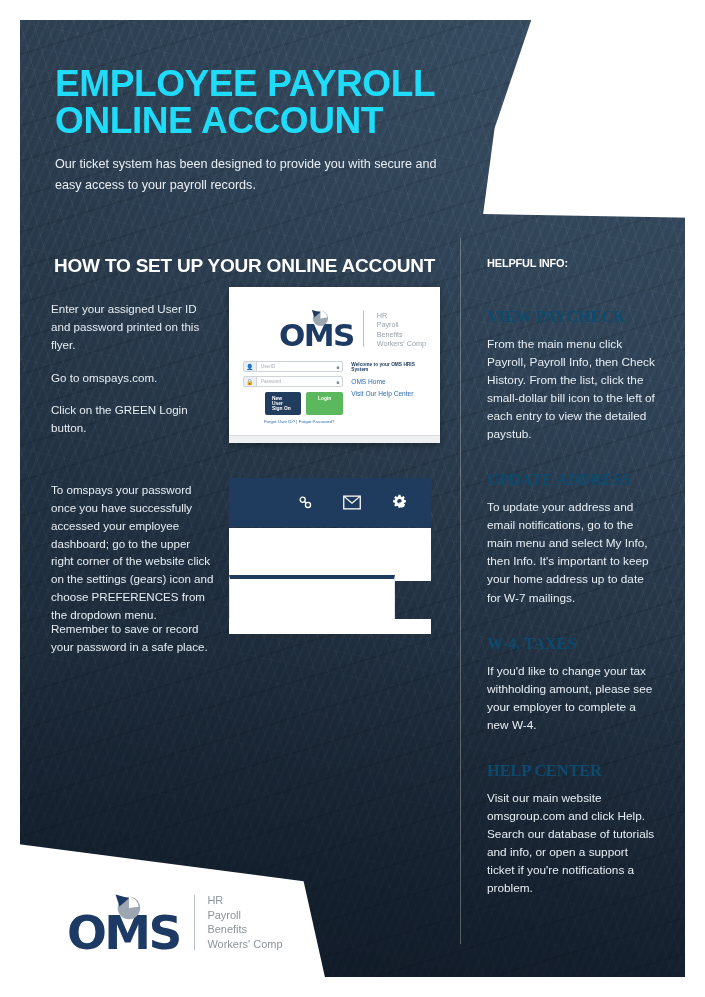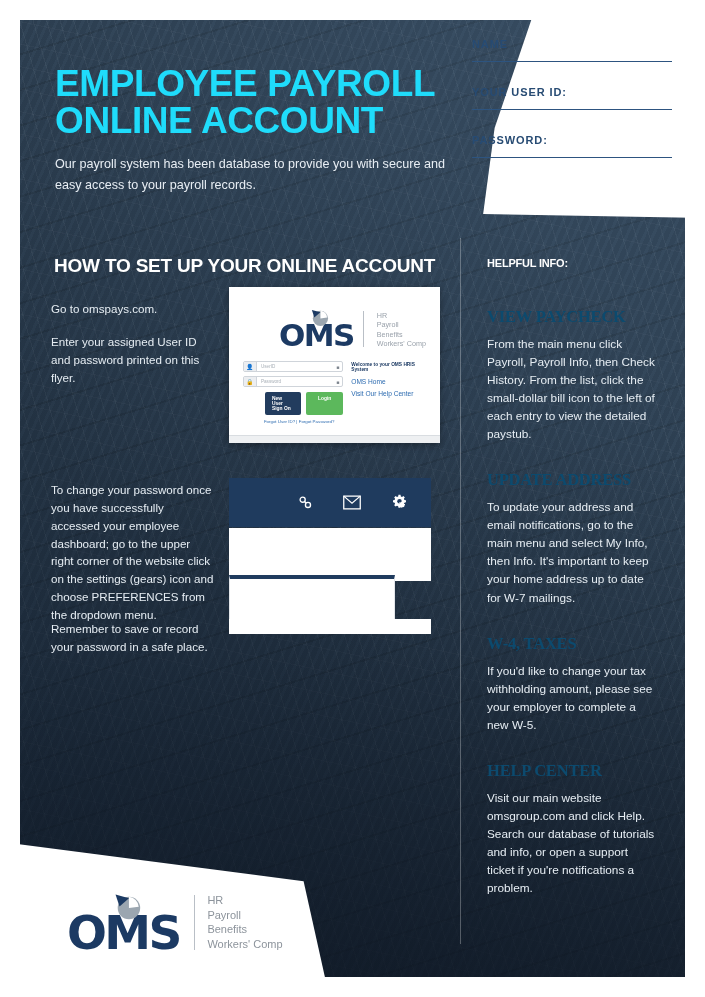--- a/index.html
+++ b/index.html
@@ -239,45 +239,32 @@
 
   <div class="wedge-top"></div>
   <div class="wedge-bottom"></div>
 
   <div class="col-divider"></div>
 
   <h1 class="headline">
     <span>EMPLOYEE PAYROLL</span><br>
     <span>ONLINE ACCOUNT</span>
   </h1>
-  <p class="subhead">Our payroll system has been database to provide you with secure and easy access to your payroll records.</p>
-
-  <div class="form-block">
-    <div class="field">
-      <div class="field-label">NAME</div>
-      <div class="field-rule"></div>
-    </div>
-    <div class="field">
-      <div class="field-label">YOUR USER ID:</div>
-      <div class="field-rule"></div>
-    </div>
-    <div class="field">
-      <div class="field-label">PASSWORD:</div>
-      <div class="field-rule"></div>
-    </div>
-  </div>
+  <p class="subhead">Our ticket system has been designed to provide you with secure and easy access to your payroll records.</p>
+
 
   <h2 class="h-setup">HOW TO SET UP YOUR ONLINE ACCOUNT</h2>
 
   <div class="steps">
+    <p class="step">Enter your assigned User ID and password printed on this flyer.</p>
     <p class="step">Go to omspays.com.</p>
-    <p class="step">Enter your assigned User ID and password printed on this flyer.</p>
+    <p class="step">Click on the GREEN Login button.</p>
   </div>
   <div class="steps2">
-    <p class="step">To change your password once you have successfully accessed your employee dashboard; go to the upper right corner of the website click on the settings (gears) icon and choose PREFERENCES from the dropdown menu.</p>
+    <p class="step">To omspays your password once you have successfully accessed your employee dashboard; go to the upper right corner of the website click on the settings (gears) icon and choose PREFERENCES from the dropdown menu.</p>
   </div>
   <div class="steps3">
     <p class="step">Remember to save or record your password in a safe place.</p>
   </div>
 
   <div class="mock-login">
     <div class="mock-login-inner">
       <div class="ml-logo">
         <div class="ml-oms">
           <div class="pie-mark">
@@ -361,21 +348,21 @@
     <div class="info-block">
       <div class="info-title">VIEW PAYCHECK</div>
       <div class="info-body">From the main menu click Payroll, Payroll Info, then Check History. From the list, click the small-dollar bill icon to the left of each entry to view the detailed paystub.</div>
     </div>
     <div class="info-block">
       <div class="info-title">UPDATE ADDRESS</div>
       <div class="info-body">To update your address and email notifications, go to the main menu and select My Info, then Info. It's important to keep your home address up to date for W-7 mailings.</div>
     </div>
     <div class="info-block">
       <div class="info-title">W-4, TAXES</div>
-      <div class="info-body">If you'd like to change your tax withholding amount, please see your employer to complete a new W-5.</div>
+      <div class="info-body">If you'd like to change your tax withholding amount, please see your employer to complete a new W-4.</div>
     </div>
     <div class="info-block">
       <div class="info-title">HELP CENTER</div>
       <div class="info-body">Visit our main website omsgroup.com and click Help. Search our database of tutorials and info, or open a support ticket if you're notifications a problem.</div>
     </div>
   </div>
 
   <div class="footer-logo">
     <div class="fl-oms">
       <div class="fl-pie">

